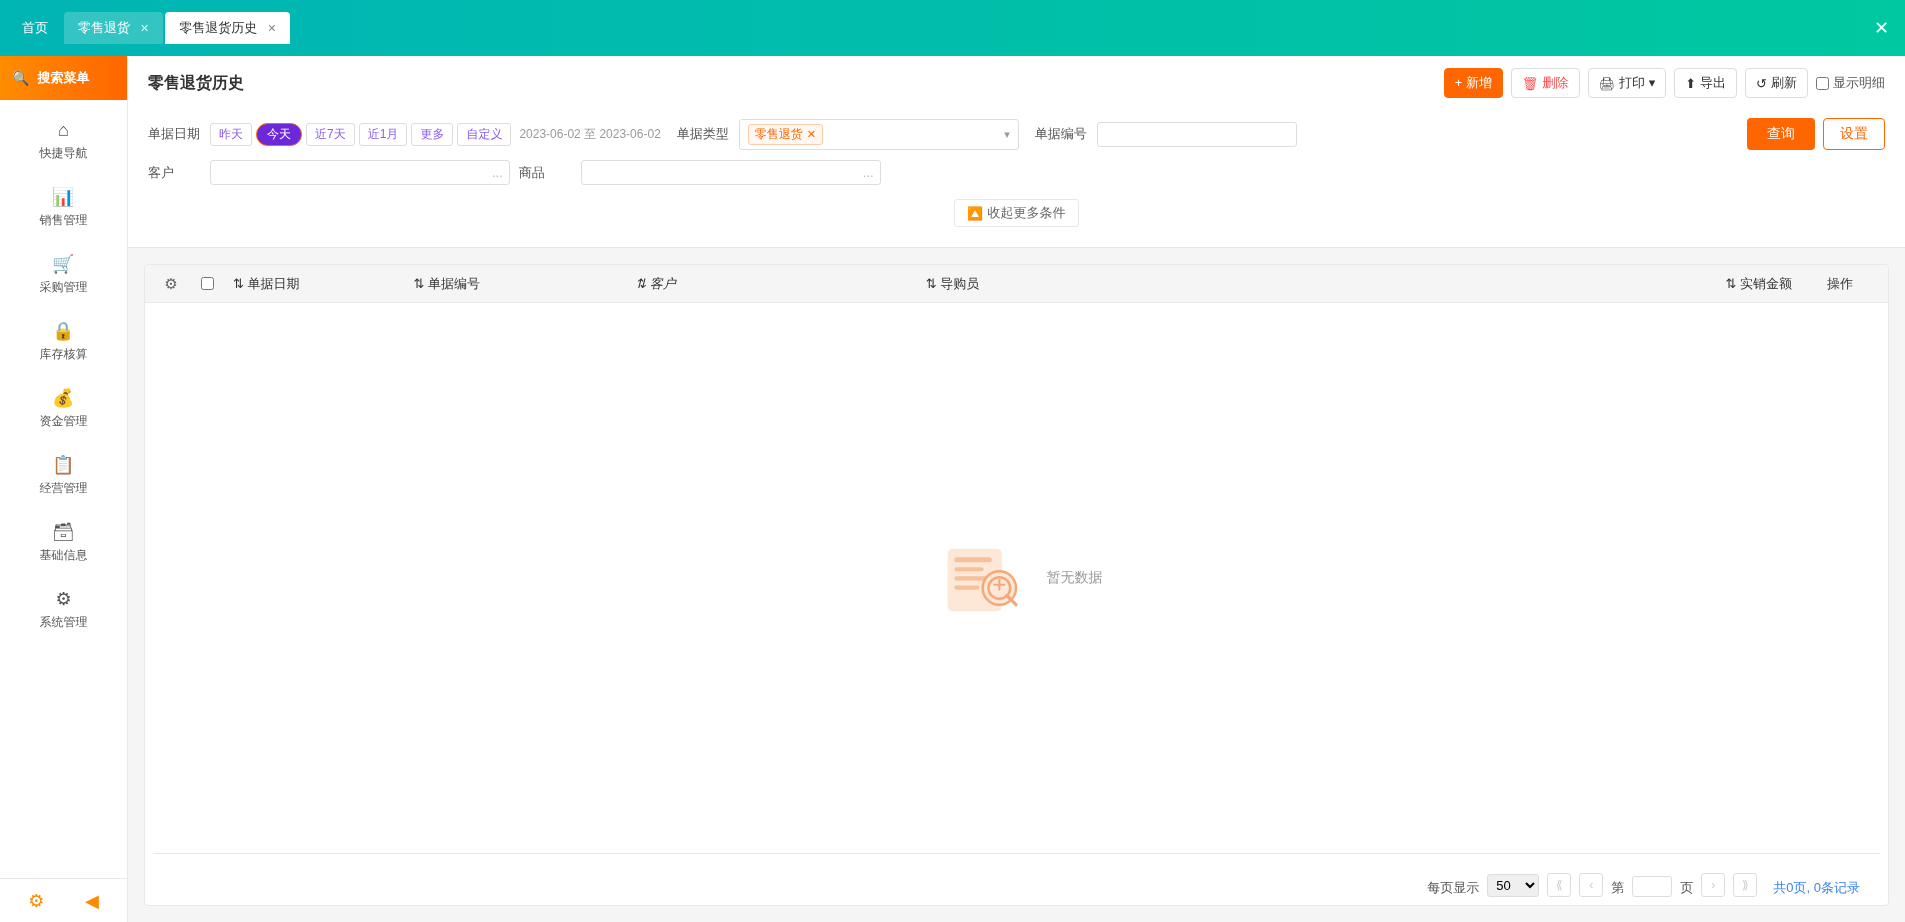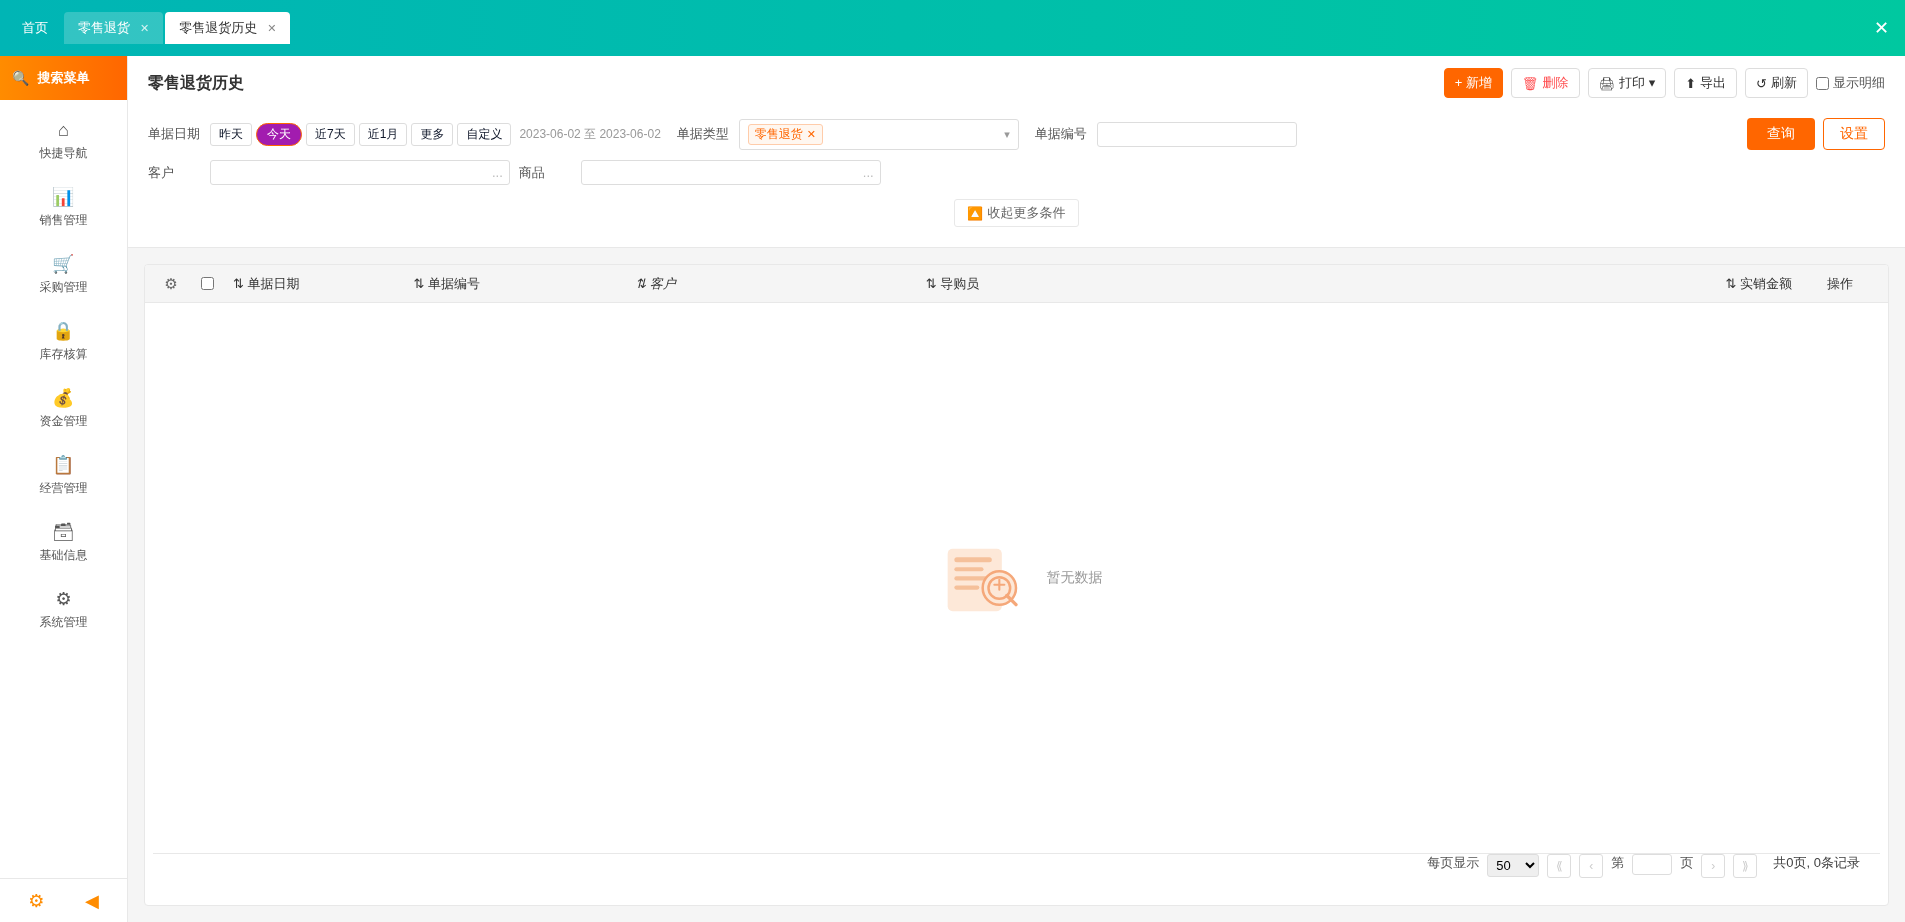--- a/index.html
+++ b/index.html
@@ -163,24 +163,24 @@
       color: #555;
     }
     .filter-label { font-size: 13px; color: #555; white-space: nowrap; min-width: 56px; }
     .date-filter { display: flex; align-items: center; gap: 4px; }
     .date-btn {
       padding: 2px 8px;
       border: 1px solid #ddd;
       border-radius: 3px;
       background: #fff;
       font-size: 12px;
-      color: #0f172a;
-      cursor: pointer;
-    }
-    .date-btn.active { background: #a21caf; border-color: #ff6600; color: #fff; border-radius: 50px; padding: 2px 10px; }
+      color: #8b5cf6;
+      cursor: pointer;
+    }
+    .date-btn.active { background: #6d28d9; border-color: #ff6600; color: #fff; border-radius: 50px; padding: 2px 10px; }
     .date-range { font-size: 12px; color: #999; margin-left: 4px; }
     .filter-input {
       border: 1px solid #ddd;
       border-radius: 3px;
       padding: 4px 8px;
       font-size: 13px;
       color: #555;
       min-width: 200px;
       outline: none;
     }
@@ -275,21 +275,21 @@
       height: 90px;
     }
     .empty-text { font-size: 14px; color: #999; }
 
     
     .pagination {
       height: 44px;
       background: #fff;
       border-top: 1px solid #e8e8e8;
       display: flex;
-      align-items: flex-start;
+      align-items: flex-end;
       justify-content: flex-end;
       padding: 0 20px;
       gap: 8px;
       font-size: 13px;
       color: #555;
       flex-shrink: 0;
       margin: 0 8px 8px 8px;
       border-radius: 0 0 4px 4px;
     }
     .page-size-select {
@@ -535,18 +535,18 @@
             <option selected="">50</option>
             <option>100</option>
           </select>
           <button class="page-nav-btn disabled">⟪</button>
           <button class="page-nav-btn disabled">‹</button>
           <span>第</span>
           <input class="page-input" style="">
           <span>页</span>
           <button class="page-nav-btn disabled">›</button>
           <button class="page-nav-btn disabled">⟫</button>
-          <span style="margin-left:8px; color:#404040;">共0页, 0条记录</span>
+          <span style="margin-left:8px; color:#3b82f6;">共0页, 0条记录</span>
         </div>
       </div>
     </div>
   </div>
 </div>
 
 </body></html>

